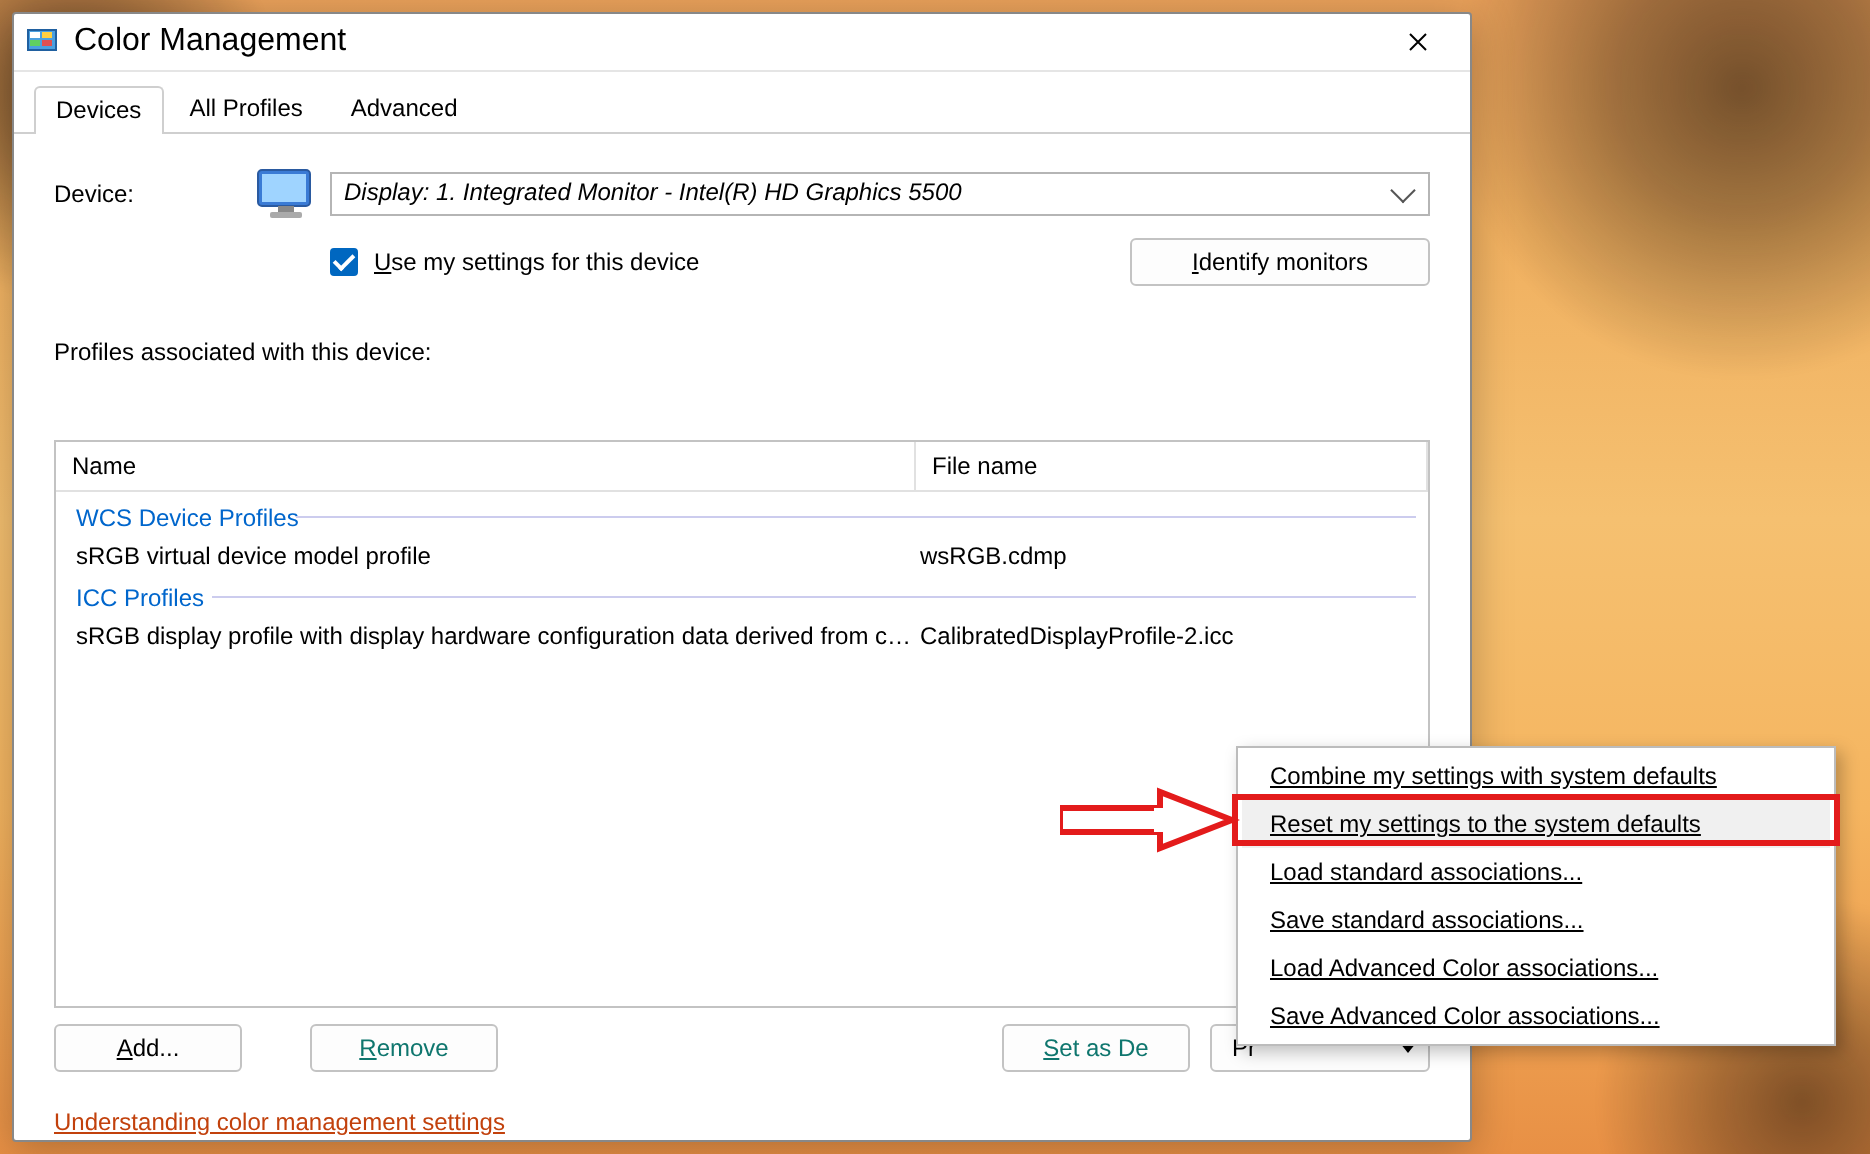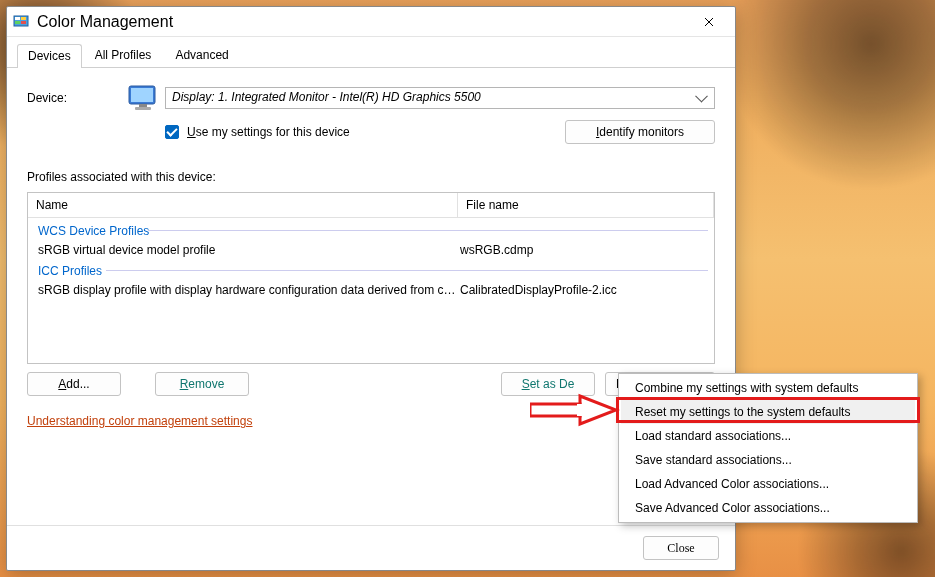--- a/index.html
+++ b/index.html
@@ -27,21 +27,21 @@
   .device-select { flex: 1; height: 22px; border: 1px solid #b5b5b5; padding: 2px 20px 2px 6px; background: #fff; position: relative; cursor: pointer; font-style: italic; }
   .device-select::after { content: ""; position: absolute; right: 8px; top: 50%; width: 8px; height: 8px; border-right: 1px solid #555; border-bottom: 1px solid #555; transform: translateY(-70%) rotate(45deg); }
 
   .checkbox-row { margin-left: 138px; display: flex; align-items: center; gap: 8px; }
   .checkbox { width: 14px; height: 14px; border: 1px solid #0067c0; background: #0067c0; position: relative; border-radius: 2px; cursor: pointer; }
   .checkbox::after { content: ""; position: absolute; left: 3px; top: 0px; width: 4px; height: 8px; border: solid #fff; border-width: 0 2px 2px 0; transform: rotate(45deg); }
   .identify-btn { width: 150px; height: 24px; border: 1px solid #c3c3c3; background: #fdfdfd; cursor: pointer; border-radius: 3px; }
 
   .section-label { margin-top: 26px; margin-bottom: 8px; }
 
-  .listview { border: 1px solid #c3c3c3; height: 172px; overflow: hidden; }
+  .listview { border: 1px solid #c3c3c3; height: 284px; overflow: hidden; margin-top: 29px; }
   .lv-header { display: flex; border-bottom: 1px solid #e1e1e1; background: #fff; }
   .lv-header .col { padding: 5px 8px; border-right: 1px solid #e1e1e1; font-weight: normal; }
   .col-name { width: 430px; }
   .col-file { flex: 1; }
   .lv-body { padding: 2px 0; }
   .lv-group { color: #0066cc; padding: 4px 8px 2px 10px; position: relative; }
   .lv-group .grp-line { position: absolute; left: 120px; right: 6px; top: 50%; height: 1px; background: #cce; }
   .lv-group.icc .grp-line { left: 78px; }
   .lv-row { display: flex; padding: 3px 8px 3px 10px; }
   .lv-row .cell-name { width: 422px; white-space: nowrap; overflow: hidden; text-overflow: ellipsis; }
@@ -54,21 +54,21 @@
   .btn.dropdown { position: relative; padding-right: 20px; text-align: left; padding-left: 10px; min-width: 110px;}
   .triangle-down { position: absolute; right: 6px; top: 50%; transform: translateY(-50%); width: 0; height: 0; border-left: 4px solid transparent; border-right: 4px solid transparent; border-top: 5px solid currentColor; }
 
   .link { color: #c2410c; text-decoration: underline; cursor: pointer; margin-top: 18px; display: inline-block; }
 
   .footer { border-top: 1px solid #e0e0e0; padding: 10px 16px; display: flex; justify-content: flex-end; }
   .footer .btn { min-width: 76px; font-family: Liberation Serif, serif; }
 
   
   .context-menu { position: absolute; left: 618px; top: 373px; width: 300px; background: #fff; border: 1px solid #bcbcbc; box-shadow: 3px 3px 8px rgba(0,0,0,0.25); padding: 2px; z-index: 50; }
-  .menu-item { padding: 5px 14px; cursor: pointer; white-space: nowrap; }
+  .menu-item { padding: 5px 14px; cursor: pointer; white-space: nowrap; text-decoration: underline; }
   .menu-item.highlight { background: #f0f0f0; }
 
   
   .annot-box { position: absolute; left: 616px; top: 397px; width: 304px; height: 26px; border: 3px solid #e31b1b; z-index: 60; pointer-events: none; }
   .annot-arrow { position: absolute; left: 530px; top: 392px; z-index: 60; pointer-events: none; }
 
   .underline-letter { text-decoration: underline; }
 </style>
 </head>
 <body>

